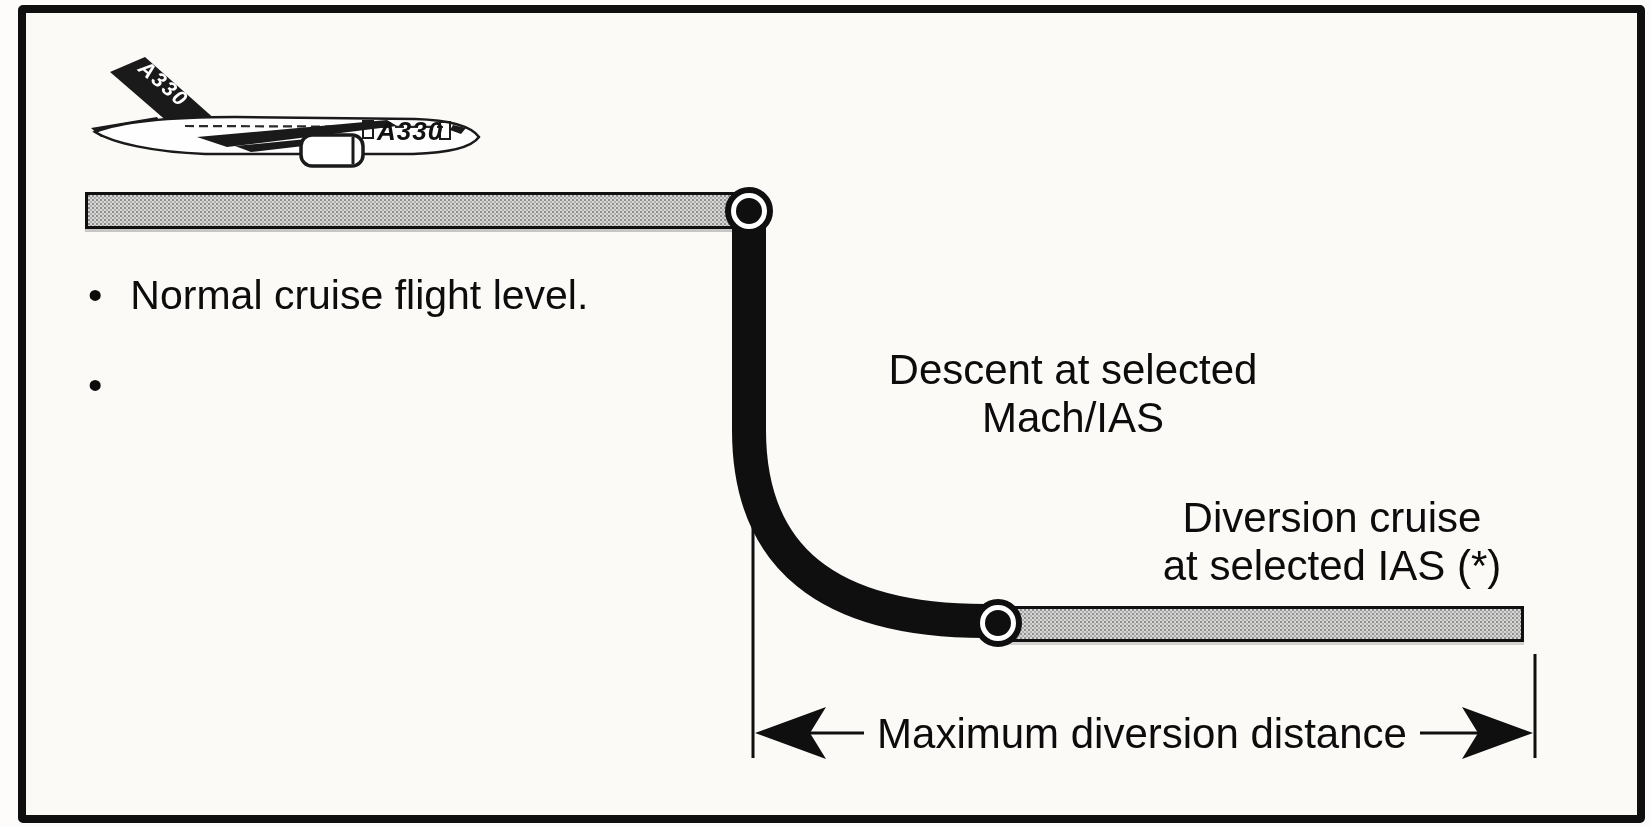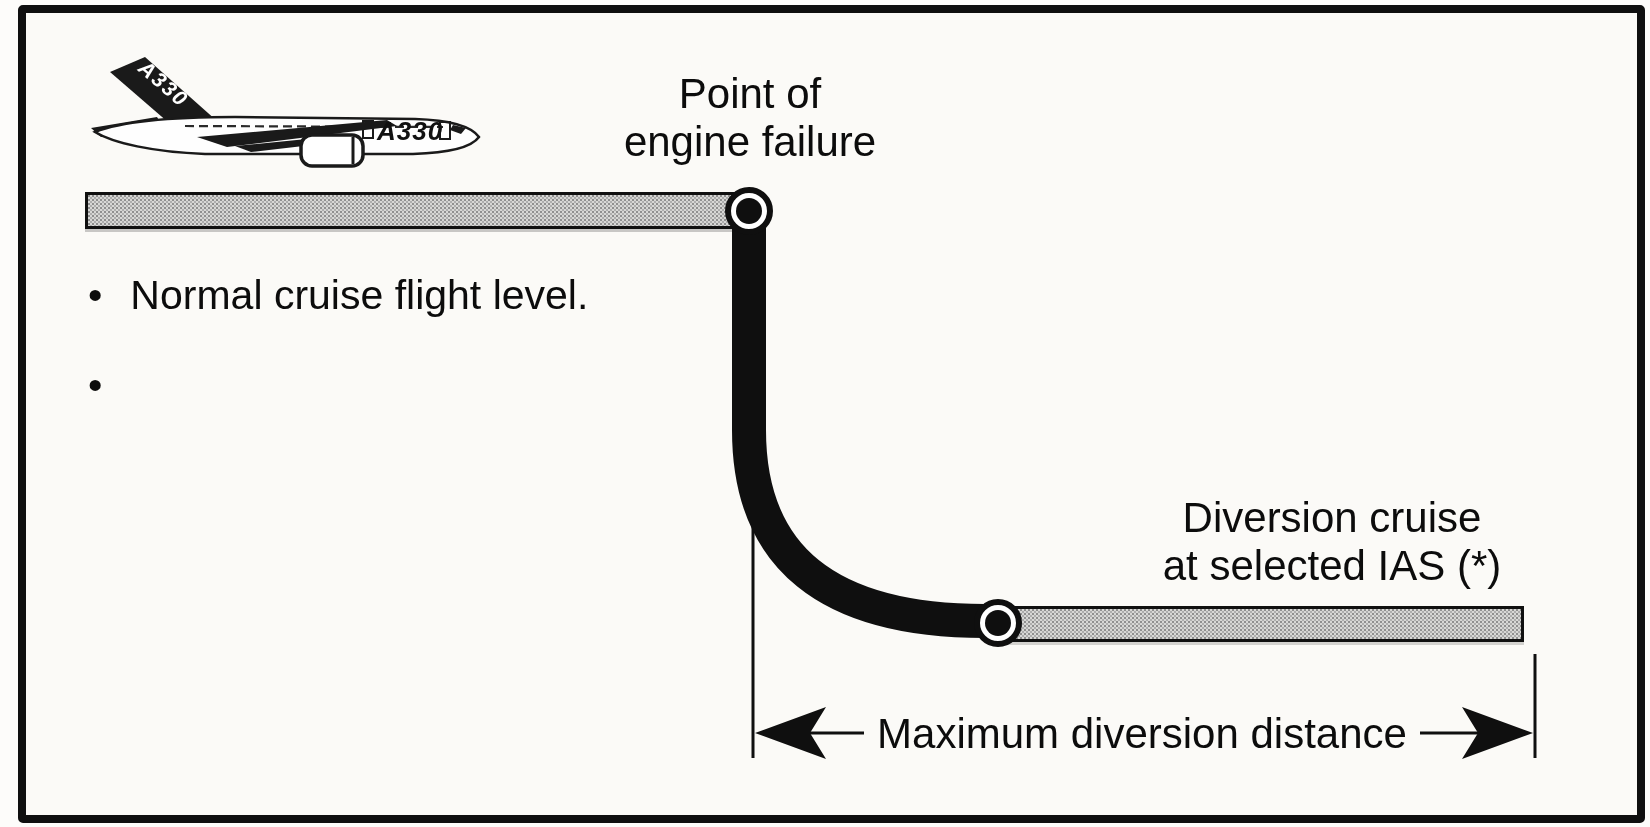--- a/index.html
+++ b/index.html
@@ -97,36 +97,34 @@
     <path d="M 749 205 L 749 430 Q 749 621 985 621" fill="none" stroke="#0f0f0f" stroke-width="34"></path>
   </svg>
 
   <div class="marker m1">
     <div class="dot"></div>
   </div>
   <div class="marker m2">
     <div class="dot"></div>
   </div>
 
-  <div class="lbl pof">
-    <div>Point of</div>
-    <div>engine failure</div>
-  </div>
 
   <div class="bullets">
     <div class="bullet-item">
       <span class="dot">•</span>
       <span>Normal cruise flight level.</span>
     </div>
     <div class="bullet-item">
       <span class="dot">•</span>
     </div>
   </div>
 
   <div class="lbl desc">
+    <div>Descent at selected</div>
+    <div>Mach/IAS</div>
   </div>
 
   <div class="lbl div">
     <div>Diversion cruise</div>
     <div>at selected IAS (*)</div>
   </div>
 
   <div class="lbl maxd">Maximum diversion distance</div>
 
 </div>

